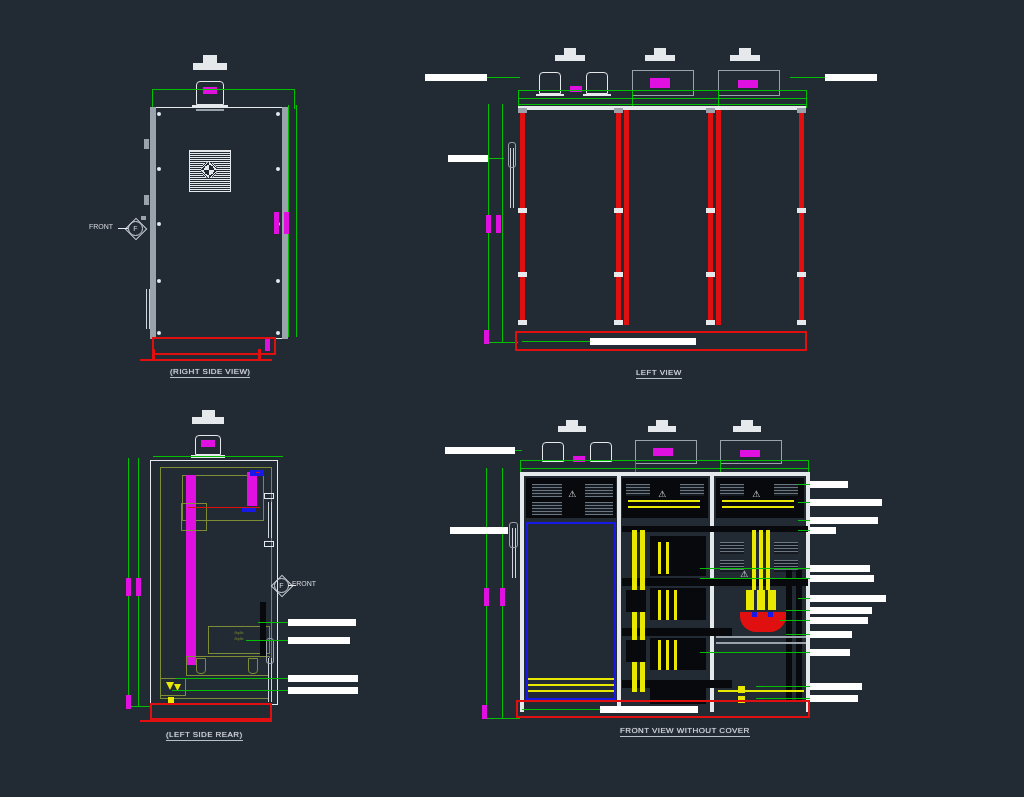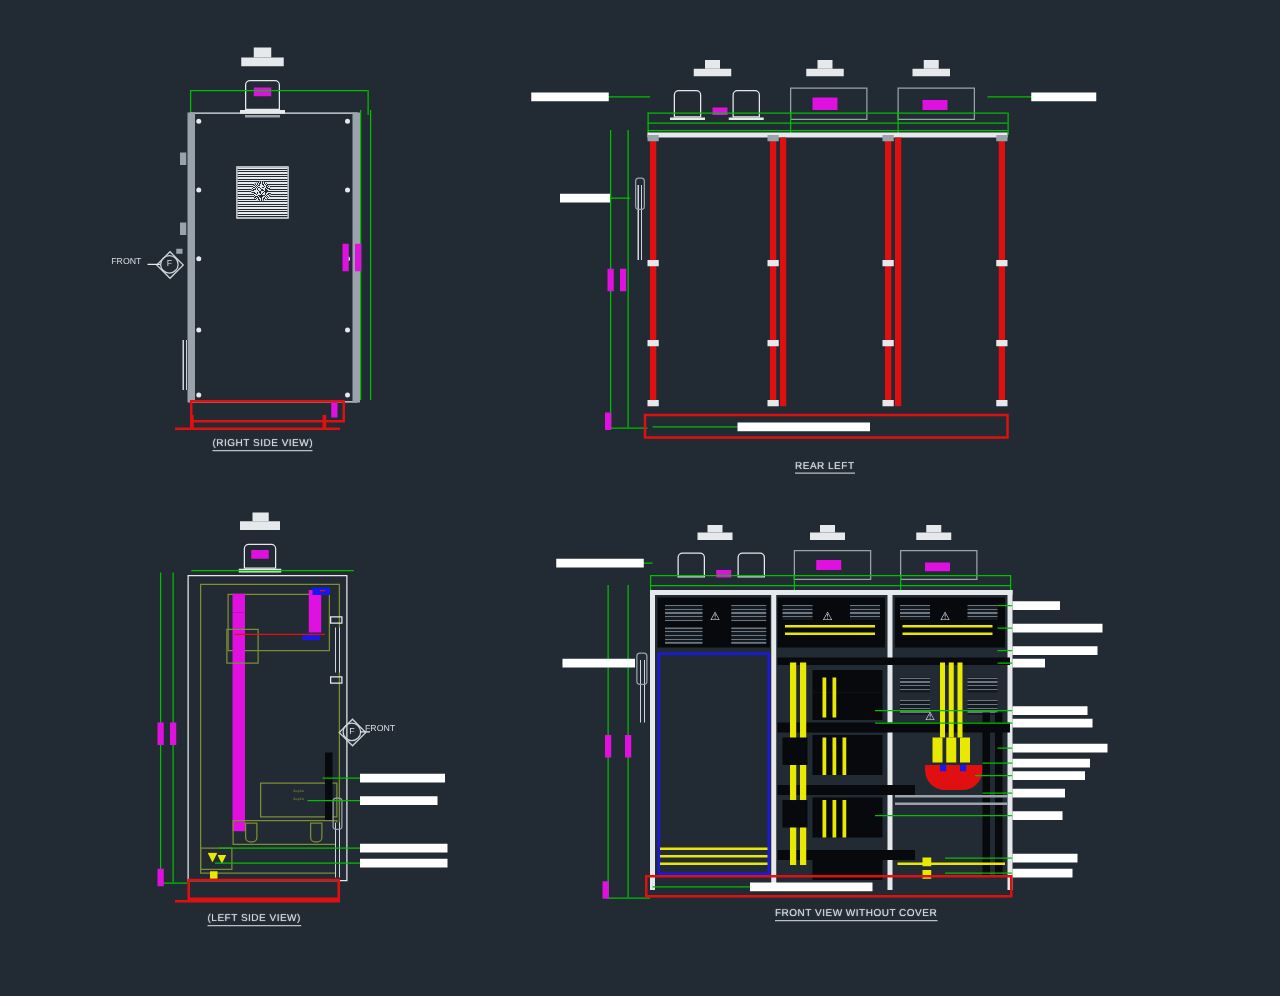--- a/index.html
+++ b/index.html
@@ -57,21 +57,21 @@
 
   .micro{position:absolute;color:#7d8c36;font-size:3px;line-height:4px;
      text-align:center;white-space:nowrap;transform:scale(.9);}
   .basebar{position:absolute;box-sizing:border-box;border:2px solid #e01010;}
 </style>
 </head>
 <body>
 
 <div id="stage">
 
-  <div class="vp" style="left:0;top:0;width:330px;height:380px;">
+  <div class="vp" style="left:0;top:17px;width:330px;height:380px;">
 
     <div class="cap" style="left:193px;top:38px;width:34px;height:18px;">
       <i style="left:10px;top:0;width:14px;height:8px;"></i>
       <i style="left:0;top:8px;width:34px;height:7px;"></i>
     </div>
 
     <div class="box b-wh" style="left:196px;top:64px;width:28px;height:24px;border-radius:4px 4px 0 0;"></div>
     <div class="ln mg" style="left:203px;top:70px;width:14px;height:7px;"></div>
     <div class="ln wh" style="left:192px;top:88px;width:36px;height:3px;"></div>
     <div class="ln gy" style="left:196px;top:92px;width:28px;height:2px;"></div>
@@ -199,21 +199,21 @@
     <div class="lead" style="left:48px;top:158px;width:56px;"></div>
     <div class="redact" style="left:48px;top:155px;width:40px;"></div>
 
     <div class="lead" style="left:390px;top:77px;width:48px;"></div>
     <div class="redact" style="left:425px;top:74px;width:52px;"></div>
 
     <div class="basebar" style="left:115px;top:331px;width:292px;height:20px;"></div>
     <div class="lead" style="left:122px;top:341px;width:68px;"></div>
     <div class="redact" style="left:190px;top:338px;width:106px;"></div>
 
-    <span class="ttl" style="left:236px;top:368px;">REAR LEFT</span>
+    <span class="ttl" style="left:236px;top:368px;">LEFT VIEW</span>
   </div>
 
   <div class="vp" style="left:0;top:390px;width:400px;height:407px;">
 
     <div class="cap" style="left:192px;top:20px;width:32px;height:17px;">
       <i style="left:10px;top:0;width:13px;height:7px;"></i>
       <i style="left:0;top:7px;width:32px;height:7px;"></i>
     </div>
     <div class="box b-wh" style="left:195px;top:45px;width:26px;height:20px;border-radius:4px 4px 0 0;"></div>
     <div class="ln mg" style="left:201px;top:50px;width:14px;height:7px;"></div>
@@ -276,21 +276,21 @@
     <div class="lead" style="left:246px;top:250px;width:74px;"></div>
     <div class="redact" style="left:288px;top:247px;width:62px;"></div>
     <div class="lead" style="left:175px;top:288px;width:145px;"></div>
     <div class="redact" style="left:288px;top:285px;width:70px;"></div>
     <div class="lead" style="left:172px;top:300px;width:148px;"></div>
     <div class="redact" style="left:288px;top:297px;width:70px;"></div>
 
     <div class="basebar" style="left:150px;top:313px;width:122px;height:17px;"></div>
     <div class="ln rd" style="left:140px;top:330px;width:132px;height:2px;"></div>
 
-    <span class="ttl" style="left:166px;top:340px;">(LEFT SIDE VIEW)</span>
+    <span class="ttl" style="left:166px;top:340px;">(LEFT SIDE REAR)</span>
   </div>
 
   <div class="vp" style="left:400px;top:390px;width:624px;height:407px;">
 
     <div class="cap" style="left:158px;top:30px;width:28px;height:15px;">
       <i style="left:8px;top:0;width:12px;height:6px;"></i>
       <i style="left:0;top:6px;width:28px;height:6px;"></i>
     </div>
     <div class="cap" style="left:248px;top:30px;width:28px;height:15px;">
       <i style="left:8px;top:0;width:12px;height:6px;"></i>

